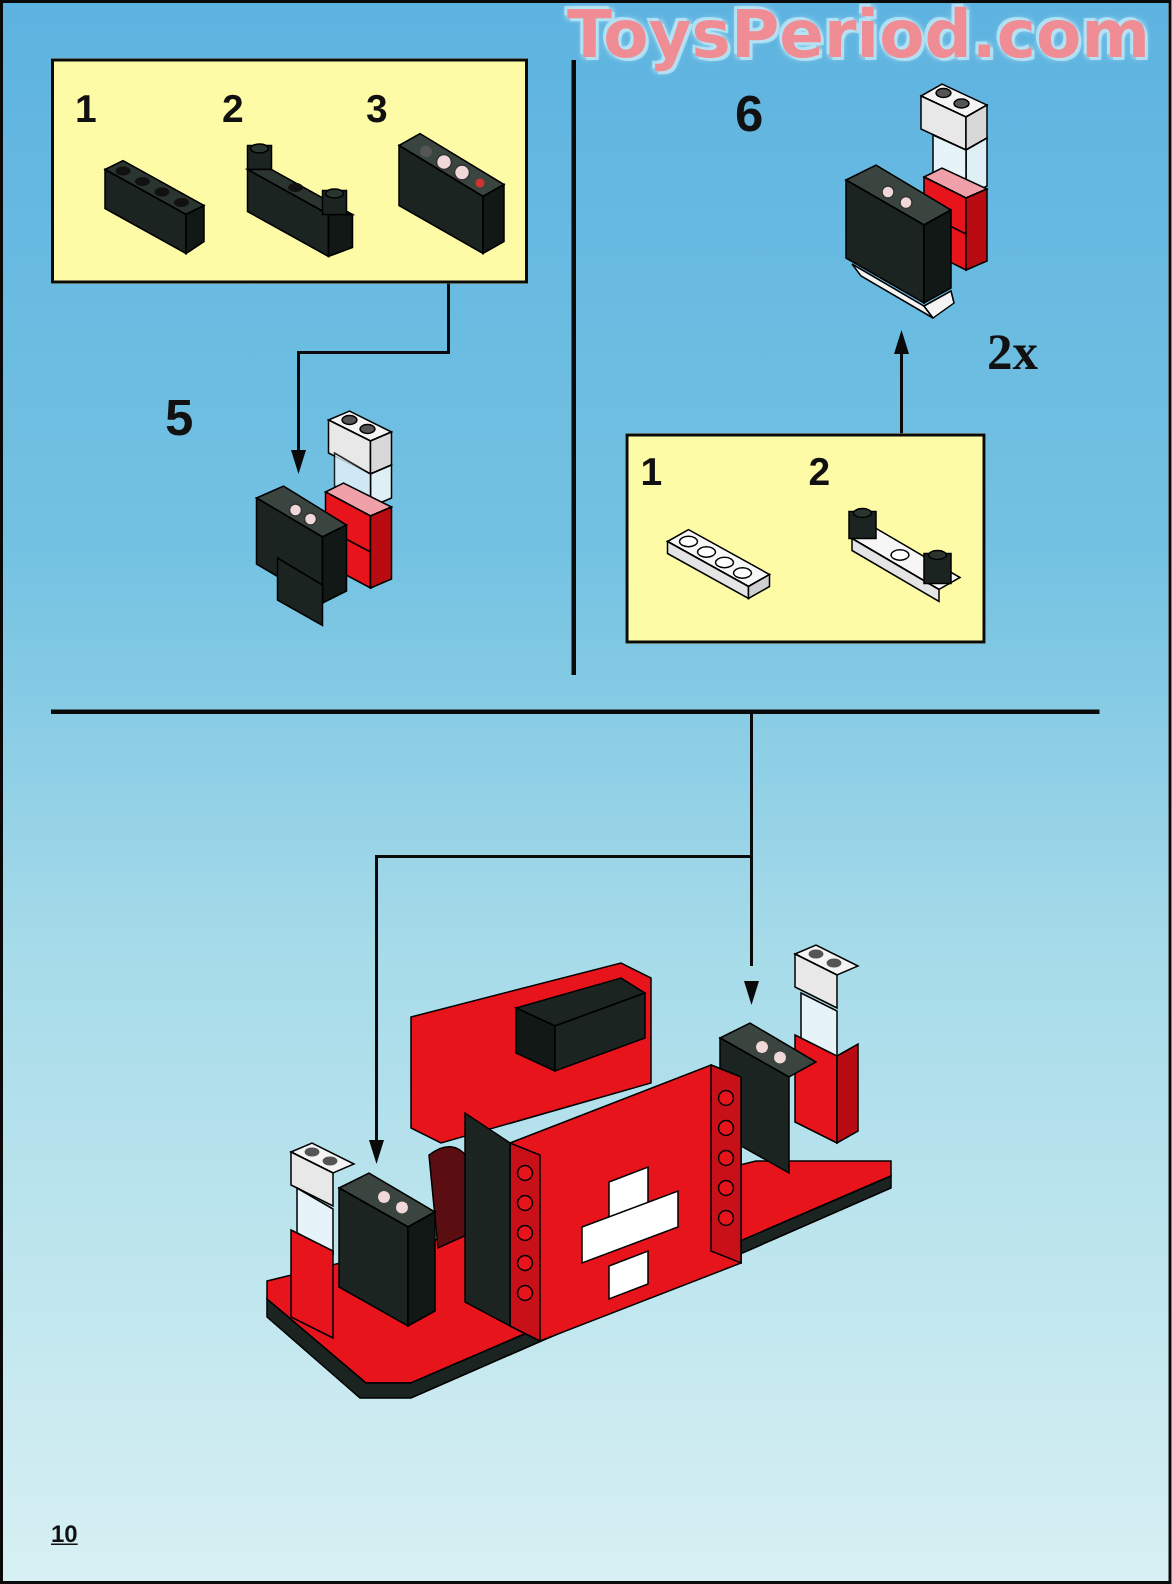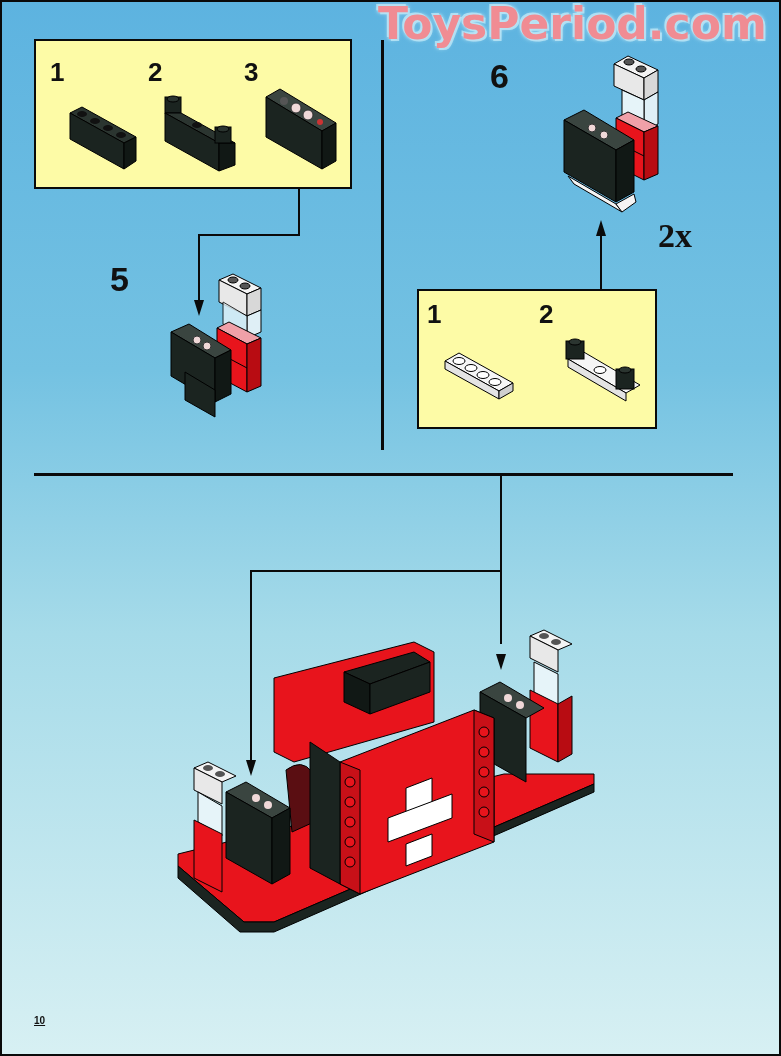--- a/index.html
+++ b/index.html
@@ -19,21 +19,21 @@
   .callout {
     position:absolute; background:#fdfba6; border:2px solid #0a0a0a; box-sizing:border-box;
   }
   .num { position:absolute; font-weight:bold; color:#111; font-family:"Liberation Sans", sans-serif; }
   .sub-num { font-size:26px; }
   .step-num { font-size:34px; }
   .line { position:absolute; background:#0a0a0a; }
   .arrow-down, .arrow-up { position:absolute; width:0; height:0; border-left:5px solid transparent; border-right:5px solid transparent; }
   .arrow-down { border-top:16px solid #0a0a0a; }
   .arrow-up { border-bottom:16px solid #0a0a0a; }
-  .page-num { position:absolute; left:32px; top:1013px; font-size:10px; font-weight:bold; color:#111;text-decoration:underline; }
+  .page-num { position:absolute; left:32px; top:1013px; font-size:16px; font-weight:bold; color:#111;text-decoration:underline; }
   svg { position:absolute; overflow:visible; }
 </style>
 </head>
 <body>
 
 <div class="page">
 
   <div class="watermark">ToysPeriod.com</div>
 
   <div class="line" style="left:379px; top:38px; width:3px; height:410px;"></div>

